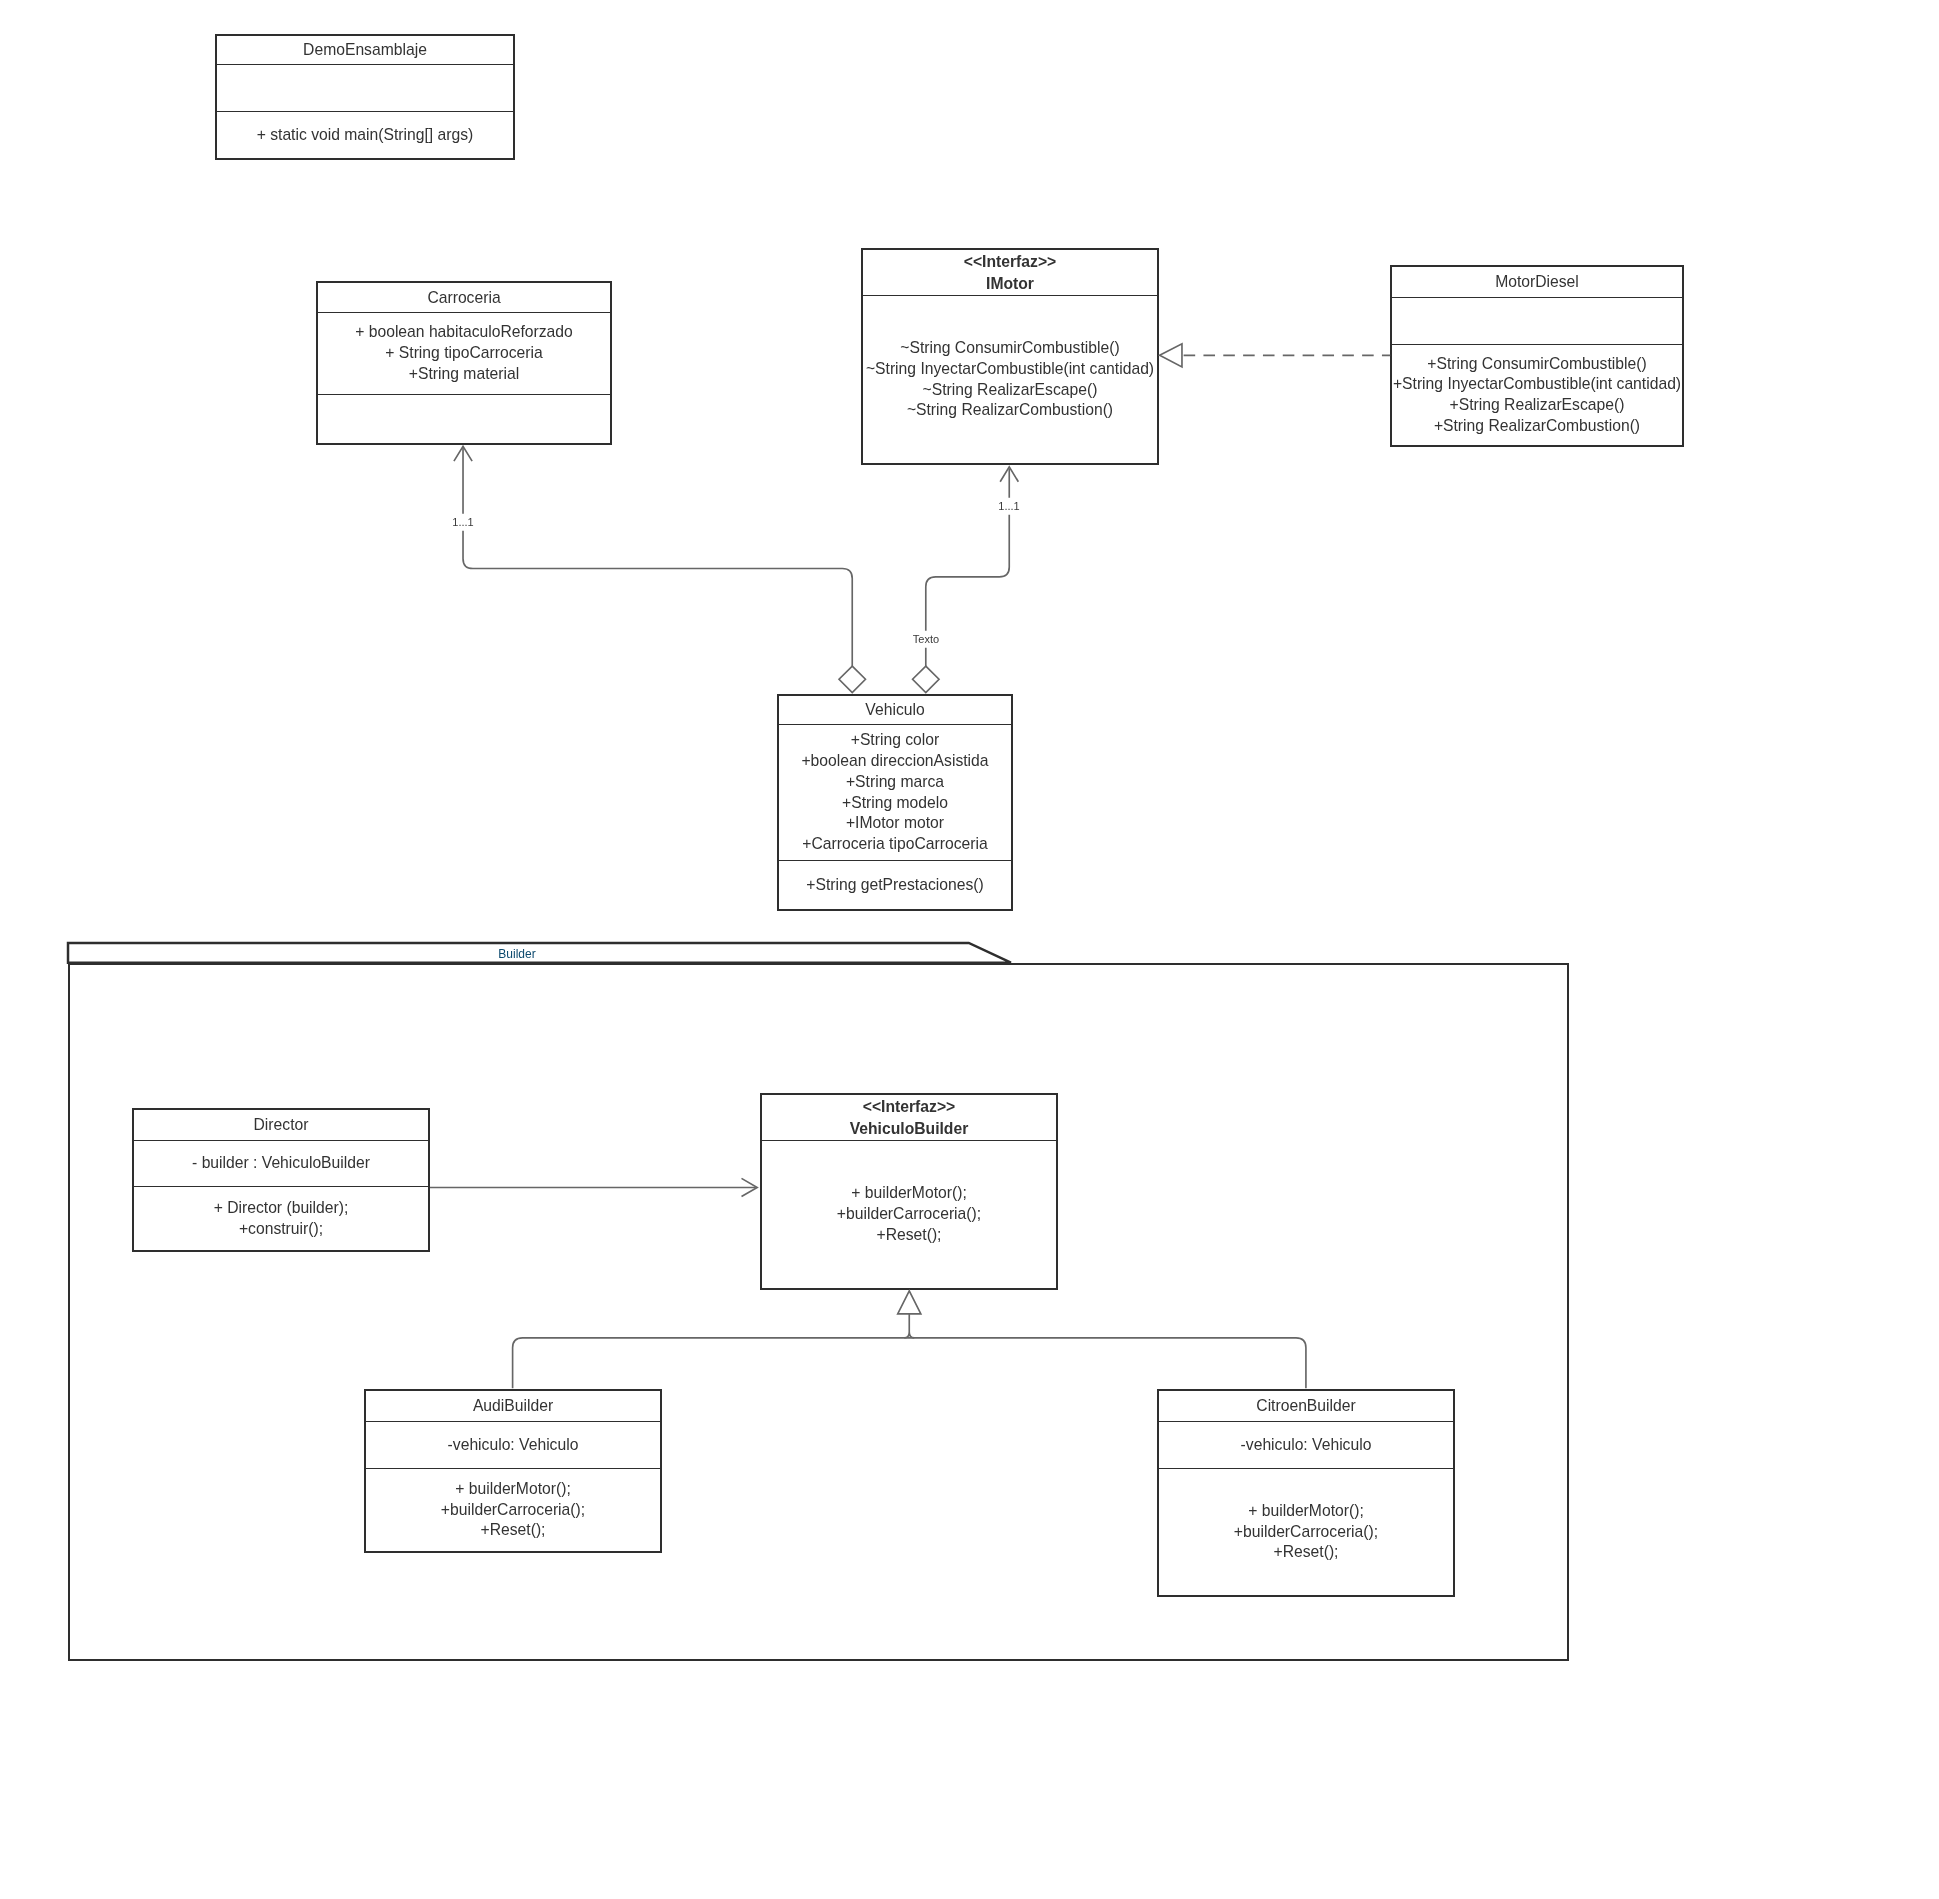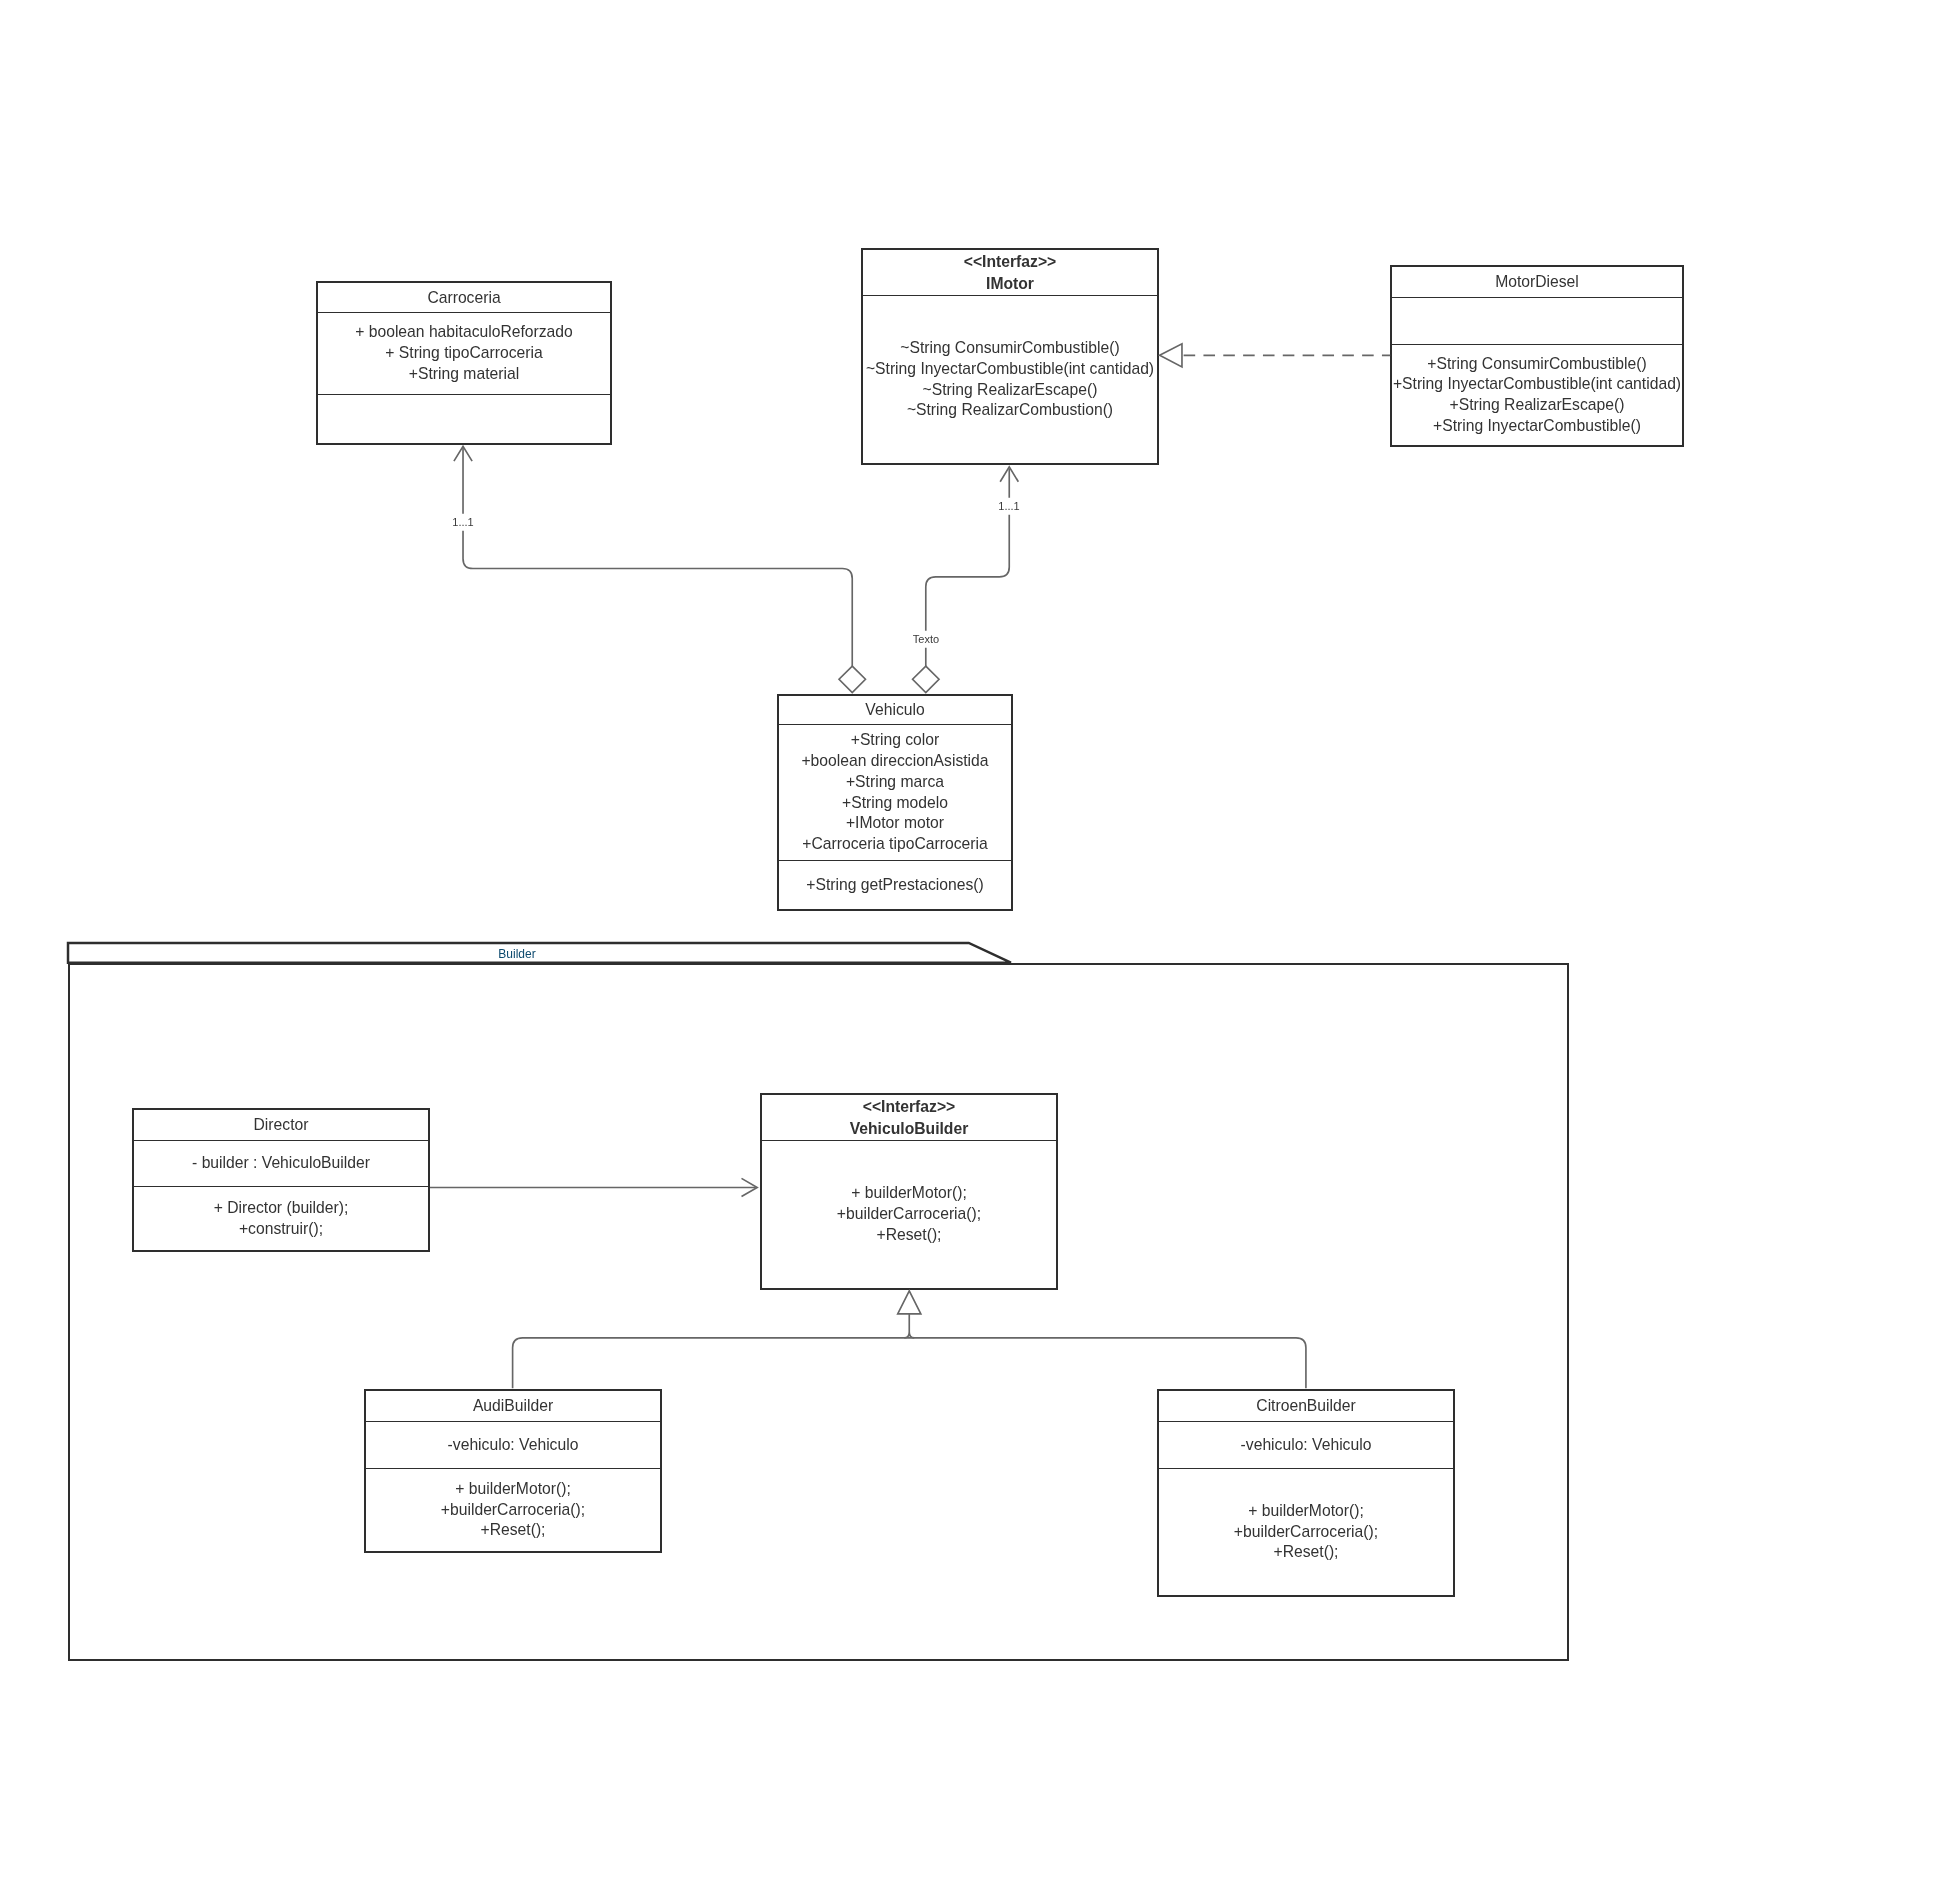--- a/index.html
+++ b/index.html
@@ -61,20 +61,29 @@
     <line x1="520" y1="1437" x2="914" y2="1437" stroke="#666666" stroke-width="2"></line>
     <polyline points="897,1426 916,1437 897,1448" fill="none" stroke="#666666" stroke-width="2"></polyline>
 
     <polygon points="1100,1562 1086,1590 1114,1590" fill="#ffffff" stroke="#666666" stroke-width="2"></polygon>
     <path d="M1100,1590 L1100,1612 Q1100,1619 1094,1619 M1100,1612 Q1100,1619 1106,1619" fill="none" stroke="#666666" stroke-width="2"></path>
     <path d="M620,1680 L620,1631 Q620,1619 632,1619 L1568,1619 Q1580,1619 1580,1631 L1580,1680" fill="none" stroke="#666666" stroke-width="2"></path>
   </svg>
 
   <div class="boxes">
 
+    <div class="uml-box" style="left:215px;top:34px;width:300px;height:126px;">
+      <div class="sec" style="height:28px">
+        <div class="title-line">DemoEnsamblaje</div>
+      </div>
+      <div class="sec sep" style="height:47px"></div>
+      <div class="sec sep grow">
+        <div>+ static void main(String[] args)</div>
+      </div>
+    </div>
 
     <div class="uml-box" style="left:316px;top:281px;width:296px;height:164px;">
       <div class="sec" style="height:29px">
         <div class="title-line">Carroceria</div>
       </div>
       <div class="sec sep" style="height:82px">
         <div>+ boolean habitaculoReforzado</div>
         <div>+ String tipoCarroceria</div>
         <div>+String material</div>
       </div>
@@ -96,21 +105,21 @@
 
     <div class="uml-box" style="left:1390px;top:265px;width:294px;height:182px;">
       <div class="sec" style="height:30px">
         <div class="title-line">MotorDiesel</div>
       </div>
       <div class="sec sep" style="height:47px"></div>
       <div class="sec sep grow">
         <div>+String ConsumirCombustible()</div>
         <div>+String InyectarCombustible(int cantidad)</div>
         <div>+String RealizarEscape()</div>
-        <div>+String InyectarCombustible()</div>
+        <div>+String RealizarCombustion()</div>
       </div>
     </div>
 
     <div class="uml-box" style="left:777px;top:694px;width:236px;height:217px;">
       <div class="sec" style="height:28px">
         <div class="title-line">Vehiculo</div>
       </div>
       <div class="sec sep" style="height:136px">
         <div>+String color</div>
         <div>+boolean direccionAsistida</div>

